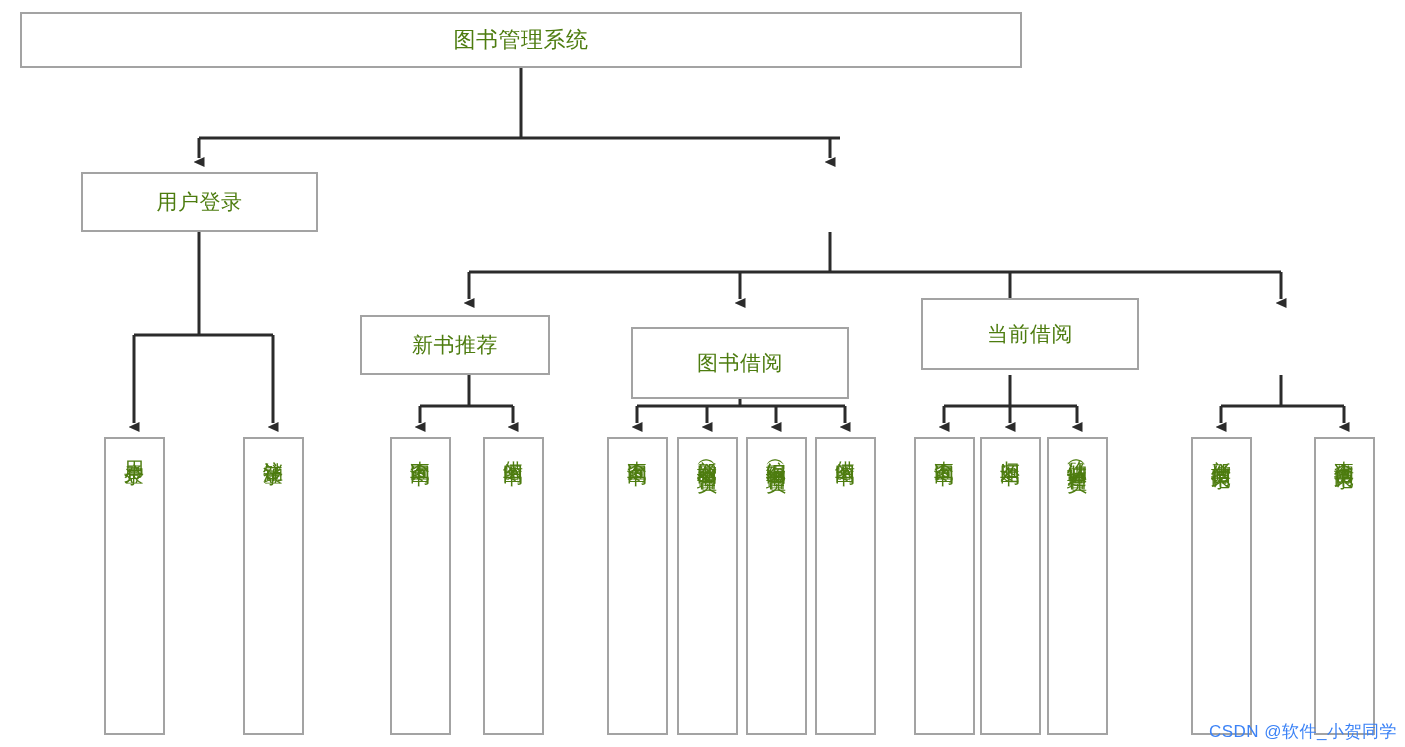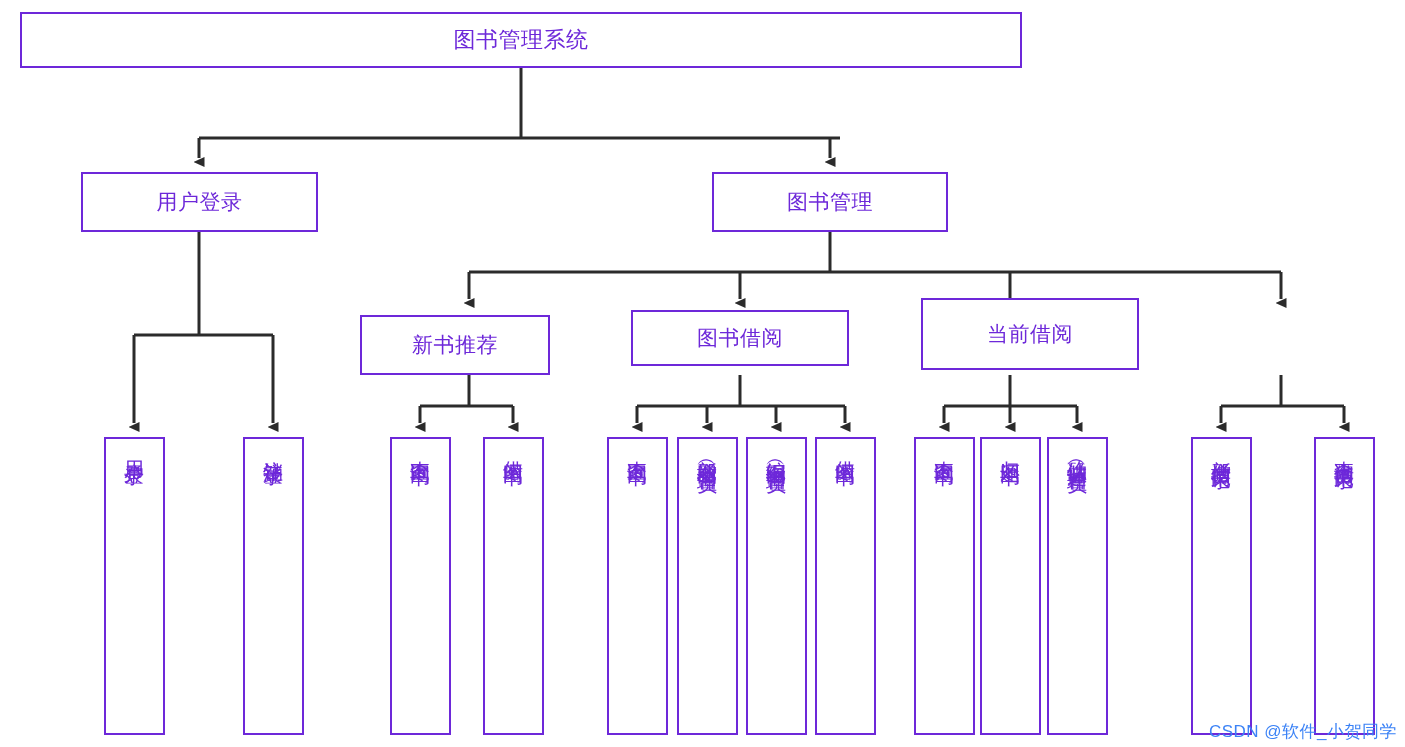--- a/index.html
+++ b/index.html
@@ -11,26 +11,26 @@
   #canvas{
     position:relative;
     width:1405px;
     height:747px;
     background:#ffffff;
     overflow:hidden;
   }
   .node{
     position:absolute;
     box-sizing:border-box;
-    border:2px solid #6d28d9;
+    border:2px solid #a3a3a3;
     background:#ffffff;
     display:flex;
     align-items:center;
     justify-content:center;
-    color:#6d28d9;
+    color:#4d7c0f;
   }
   .node .lbl{
     white-space:nowrap;
     line-height:1.12;
     letter-spacing:0.5px;
   }
   
   .node.h .lbl{
     font-size:21px;
   }
@@ -121,28 +121,25 @@
     </g>
   </svg>
 
   <div class="node h root" style="left:20px;top:12px;width:1002px;height:56px;">
     <span class="lbl">图书管理系统</span>
   </div>
 
   <div class="node h" style="left:81px;top:172px;width:237px;height:60px;">
     <span class="lbl">用户登录</span>
   </div>
-  <div class="node h" style="left:712px;top:172px;width:236px;height:60px;">
-    <span class="lbl">图书管理</span>
-  </div>
 
   <div class="node h" style="left:360px;top:315px;width:190px;height:60px;">
     <span class="lbl">新书推荐</span>
   </div>
-  <div class="node h" style="left:631px;top:310px;width:218px;height:56px;">
+  <div class="node h" style="left:631px;top:327px;width:218px;height:72px;">
     <span class="lbl">图书借阅</span>
   </div>
   <div class="node h" style="left:901px;top:298px;width:218px;height:72px;margin-left:20px;">
     <span class="lbl">当前借阅</span>
   </div>
 
   <div class="node v" style="left:104px;top:437px;width:61px;height:298px;">
     <span class="lbl">用户登录</span>
   </div>
   <div class="node v" style="left:243px;top:437px;width:61px;height:298px;">

